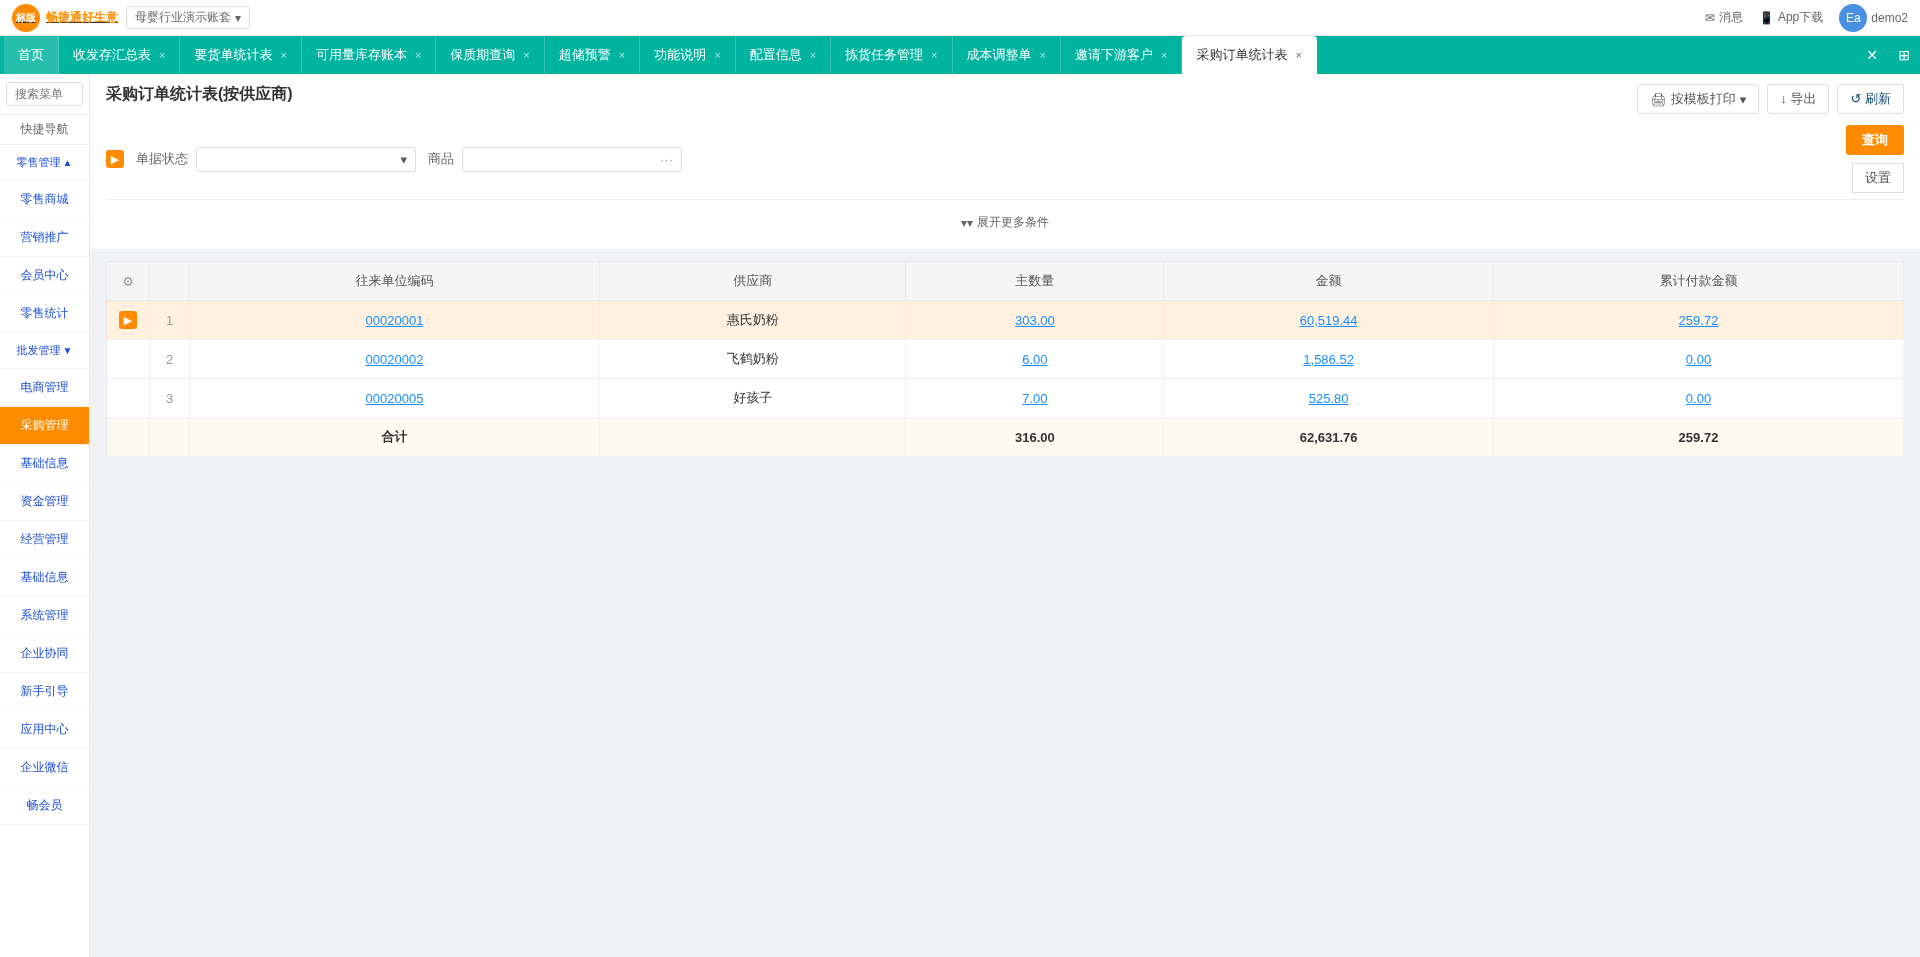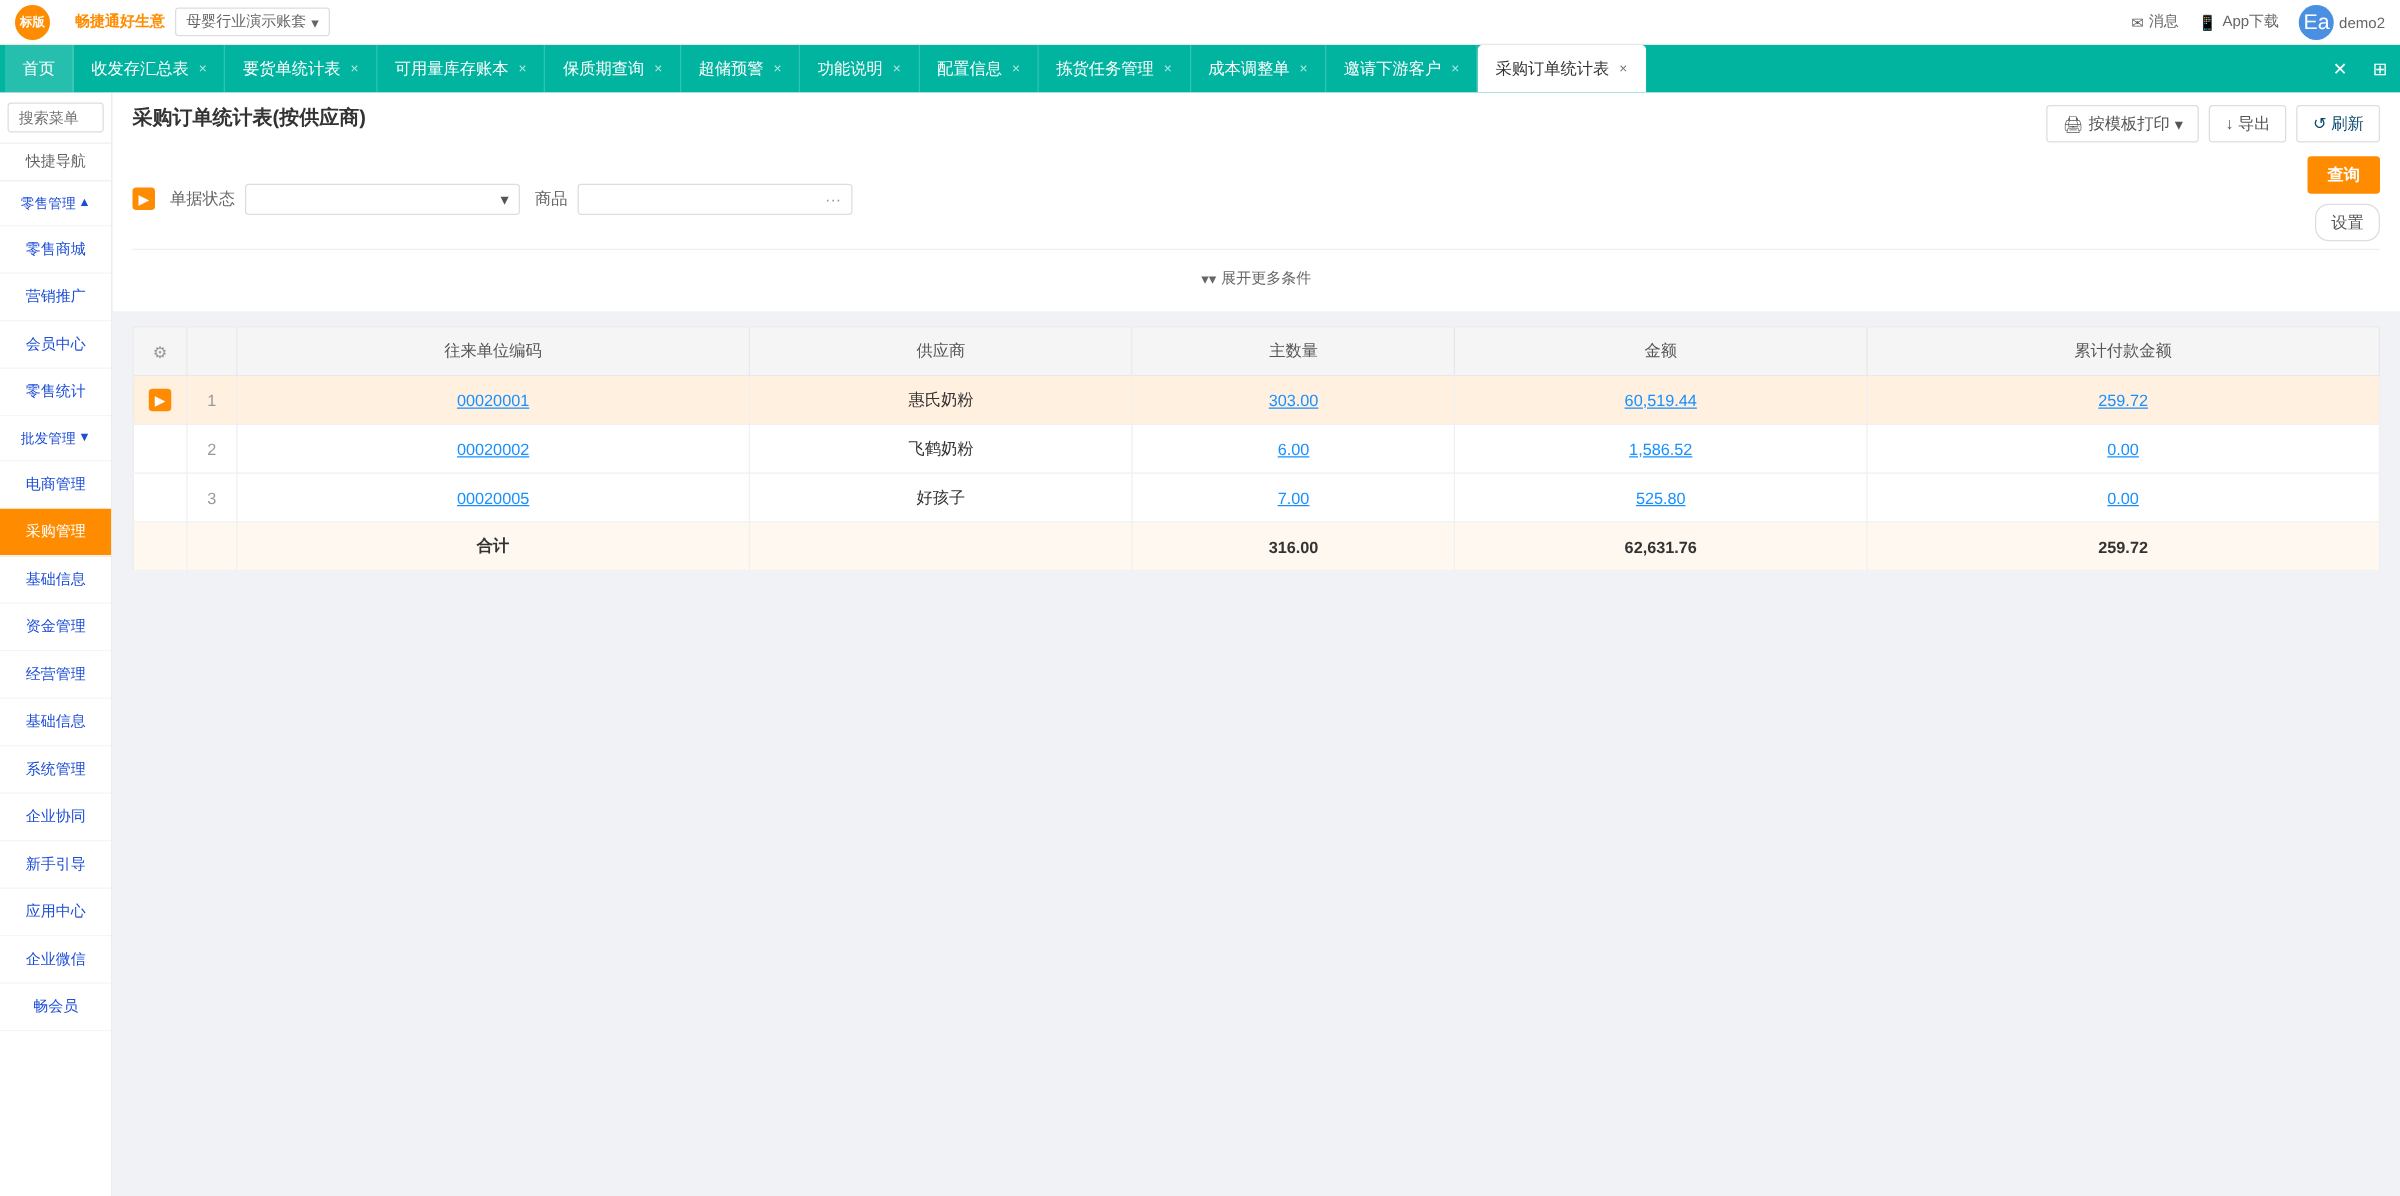--- a/index.html
+++ b/index.html
@@ -1,27 +1,27 @@
 <!DOCTYPE html>
 <html><head>
   <meta charset="utf-8">
   <style>
     * { margin: 0; padding: 0; box-sizing: border-box; }
     body { font-family: 'Microsoft YaHei', sans-serif; font-size: 13px; background: #f5f5f5; color: #333; width: 1920px; height: 957px; overflow: hidden; display: flex; flex-direction: column; }
 
     
     .top-bar { height: 36px; background: #fff; display: flex; align-items: center; padding: 0 12px; border-bottom: 1px solid #e8e8e8; justify-content: space-between; }
     .top-bar-left { display: flex; align-items: center; gap: 8px; }
-    .logo-area { display: flex; align-items: center; gap: 20px; }
+    .logo-area { display: flex; align-items: center; gap: 6px; text-decoration: underline; }
     .logo-icon { width: 28px; height: 28px; background: #ff8c00; border-radius: 50%; display: flex; align-items: center; justify-content: center; color: white; font-size: 10px; font-weight: bold; }
     .logo-text { color: #ff8c00; font-size: 12px; font-weight: bold; }
     .workspace-selector { display: flex; align-items: center; gap: 4px; color: #666; font-size: 12px; cursor: pointer; border: 1px solid #ddd; padding: 2px 8px; border-radius: 3px; }
     .top-bar-right { display: flex; align-items: center; gap: 16px; }
     .top-bar-action { display: flex; align-items: center; gap: 4px; color: #666; font-size: 12px; cursor: pointer; }
-    .user-avatar { width: 28px; height: 28px; border-radius: 50%; background: #4a90e2; display: flex; align-items: center; justify-content: center; color: white; font-size: 17px; }
+    .user-avatar { width: 28px; height: 28px; border-radius: 50%; background: #4a90e2; display: flex; align-items: center; justify-content: center; color: white; font-size: 12px; }
 
     
     .nav-tabs { height: 38px; background: #00b4a0; display: flex; align-items: center; padding: 0 0 0 4px; overflow: hidden; }
     .nav-tab { height: 38px; padding: 0 14px; display: flex; align-items: center; color: white; font-size: 13px; cursor: pointer; white-space: nowrap; border-right: 1px solid rgba(255,255,255,0.2); gap: 4px; }
     .nav-tab.active { background: white; color: #333; border-radius: 4px 4px 0 0; }
     .nav-tab .close-btn { font-size: 11px; opacity: 0.7; margin-left: 4px; }
     .nav-tab-home { background: rgba(255,255,255,0.15); }
     .nav-tabs-end { margin-left: auto; display: flex; align-items: center; }
     .nav-end-btn { width: 32px; height: 38px; display: flex; align-items: center; justify-content: center; color: white; cursor: pointer; font-size: 14px; }
 
@@ -41,21 +41,21 @@
     .page-title { font-size: 16px; font-weight: bold; color: #333; margin-bottom: 10px; }
     .date-shortcuts { display: flex; gap: 4px; }
     .date-btn { padding: 2px 8px; font-size: 12px; color: #555; cursor: pointer; border: 1px solid transparent; border-radius: 3px; }
     .custom-badge { background: #ff8c00; color: white; padding: 1px 6px; border-radius: 3px; font-size: 11px; cursor: pointer; }
     .filter-select { border: 1px solid #ddd; border-radius: 3px; padding: 4px 8px; font-size: 13px; color: #555; min-width: 200px; background: white; cursor: pointer; display: flex; align-items: center; justify-content: space-between; }
     .expand-more { display: flex; align-items: center; justify-content: center; padding: 8px; color: #666; cursor: pointer; font-size: 12px; gap: 4px; }
     .btn-print { border: 1px solid #ddd; background: white; padding: 5px 12px; border-radius: 3px; font-size: 13px; cursor: pointer; display: flex; align-items: center; gap: 4px; color: #555; }
     .btn-export { border: 1px solid #ddd; background: white; padding: 5px 12px; border-radius: 3px; font-size: 13px; cursor: pointer; color: #555; }
     .btn-refresh { border: 1px solid #ddd; background: white; padding: 5px 12px; border-radius: 3px; font-size: 13px; cursor: pointer; color: #0c4a6e; }
     .btn-query { background: #ff8c00; color: white; border: none; padding: 6px 16px; border-radius: 3px; font-size: 13px; cursor: pointer; font-weight: bold; }
-    .btn-settings { background: white; color: #555; border: 1px solid #ddd; padding: 5px 12px; border-radius: 11px; font-size: 13px; cursor: pointer; margin-top: 4px; font-family: Liberation Mono, monospace; }
+    .btn-settings { background: white; color: #555; border: 1px solid #ddd; padding: 5px 12px; border-radius: 0; font-size: 13px; cursor: pointer; margin-top: 4px; font-family: Liberation Mono, monospace; }
 
     
     .table-container { flex: 1; overflow: auto; padding: 12px 16px; }
     .data-table { width: 100%; background: white; border-collapse: collapse; border: 1px solid #e8e8e8; }
     .data-table th { background: #f5f5f5; padding: 10px 12px; text-align: center; font-weight: normal; color: #555; border-bottom: 1px solid #e8e8e8; border-right: 1px solid #e8e8e8; font-size: 13px; }
     .data-table td { padding: 10px 12px; border-bottom: 1px solid #f0f0f0; border-right: 1px solid #f0f0f0; font-size: 13px; text-align: center; }
     .data-table tr.row-selected td { background: #fff0e0; }
     .data-table .num-link { color: #1890ff; text-decoration: underline; cursor: pointer; text-align: center; }
     .data-table .row-num { color: #999; }
     .settings-icon { color: #999; cursor: pointer; }

